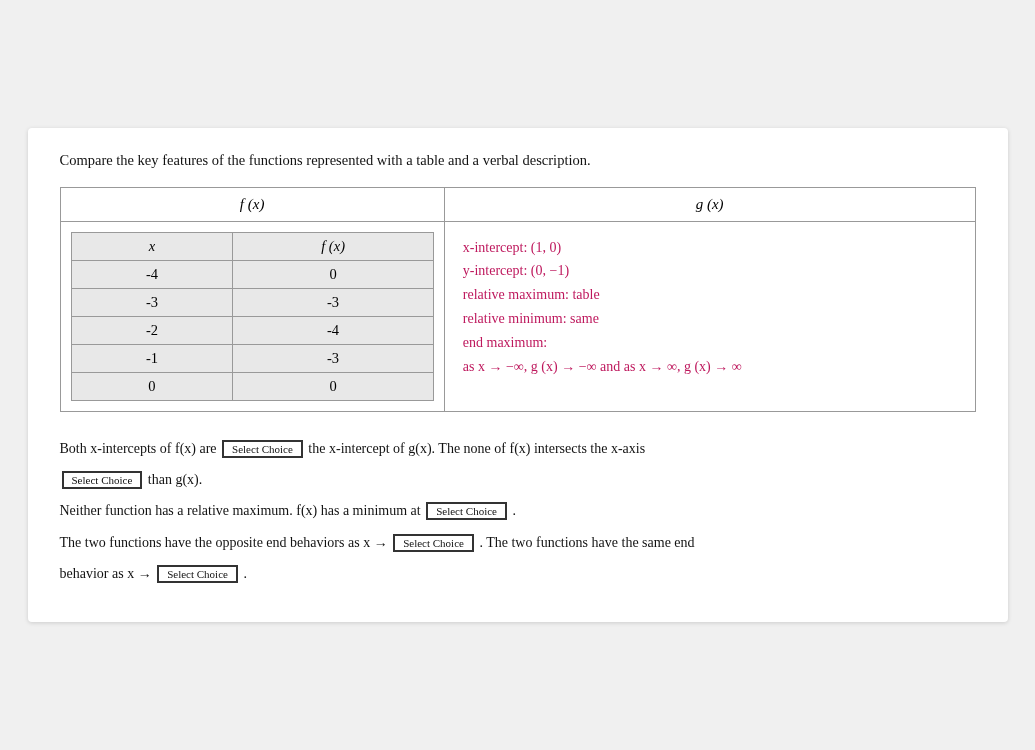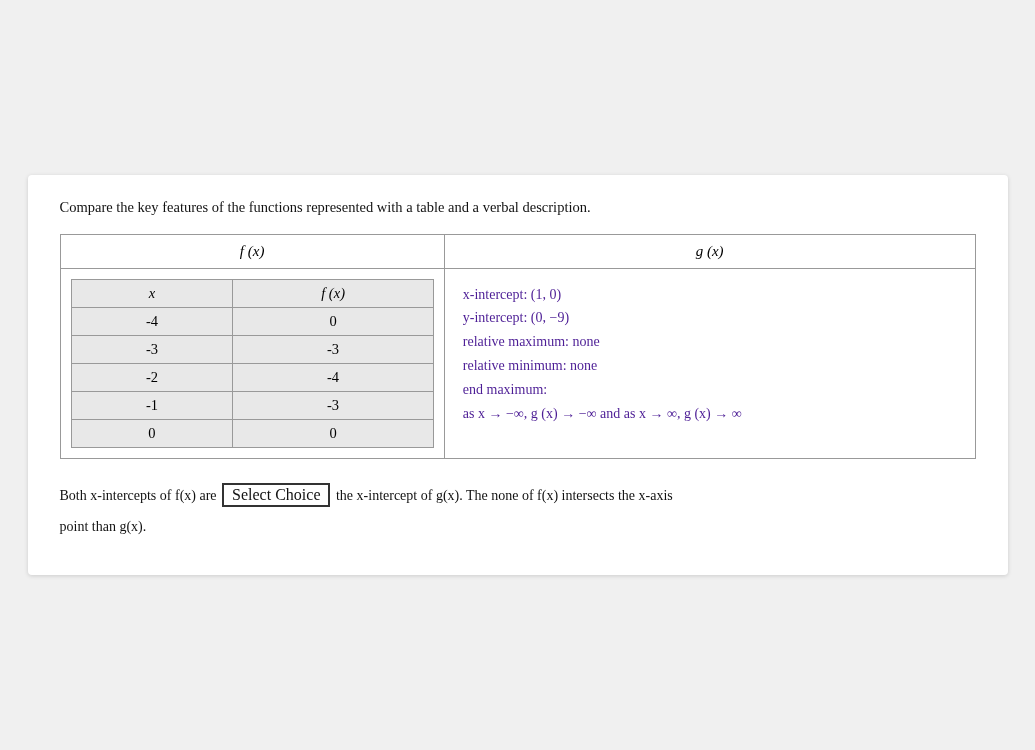--- a/index.html
+++ b/index.html
@@ -74,42 +74,42 @@
       background: #e8e8e8;
     }
     .inner-table td {
       background: #e8e8e8;
     }
 
     
     .gx-desc {
       font-size: 14px;
       line-height: 1.7;
-      color: #4c1d95;
+      color: #be185d;
     }
     .gx-desc p {
       margin: 0;
     }
 
     
     .answer-text {
       font-size: 14px;
       line-height: 2.1;
       color: #111;
     }
     .answer-text p {
       margin-bottom: 2px;
     }
 
     
     .select-btn {
       display: inline-block;
       border: 2px solid #333;
       padding: 1px 8px;
-      font-size: 16px;
+      font-size: 11px;
       font-family: 'Times New Roman', Times, serif;
       cursor: pointer;
       background: white;
       color: #111;
       vertical-align: baseline;
       margin: 0 2px;
     }
   </style>
 </head>
 <body>
@@ -159,35 +159,51 @@
                 <tr>
                   <td>0</td>
                   <td>0</td>
                 </tr>
               </tbody>
           </table>
         </td>
         <td class="right-col">
           <div class="gx-desc" id="gx-desc-container">
           <p>x-intercept: (1, 0)</p>
-              <p>y-intercept: (0, −9)</p>
-              <p>relative maximum: none</p>
-              <p>relative minimum: none</p>
+              <p>y-intercept: (0, −1)</p>
+              <p>relative maximum: table</p>
+              <p>relative minimum: same</p>
               <p>end maximum:</p>
               <p>as x → −∞, g (x) → −∞ and as x → ∞, g (x) → ∞</p>
             </div>
         </td>
       </tr>
     </tbody>
   </table>
 
   <div class="answer-text">
     <p>
       <span>Both x-intercepts of f(x) are</span>
       <button class="select-btn">Select Choice</button>
       <span>the x-intercept of g(x). The none of f(x) intersects the x-axis</span>
     </p>
     <p>
-      <span>point than g(x).</span>
+      <button class="select-btn">Select Choice</button>
+      <span>than g(x).</span>
+    </p>
+    <p>
+      <span>Neither function has a relative maximum. f(x) has a minimum at</span>
+      <button class="select-btn">Select Choice</button>
+      <span>.</span>
+    </p>
+    <p>
+      <span>The two functions have the opposite end behaviors as x →</span>
+      <button class="select-btn">Select Choice</button>
+      <span>. The two functions have the same end</span>
+    </p>
+    <p>
+      <span>behavior as x →</span>
+      <button class="select-btn">Select Choice</button>
+      <span>.</span>
     </p>
   </div>
 
 </div>
 
 </body></html>

